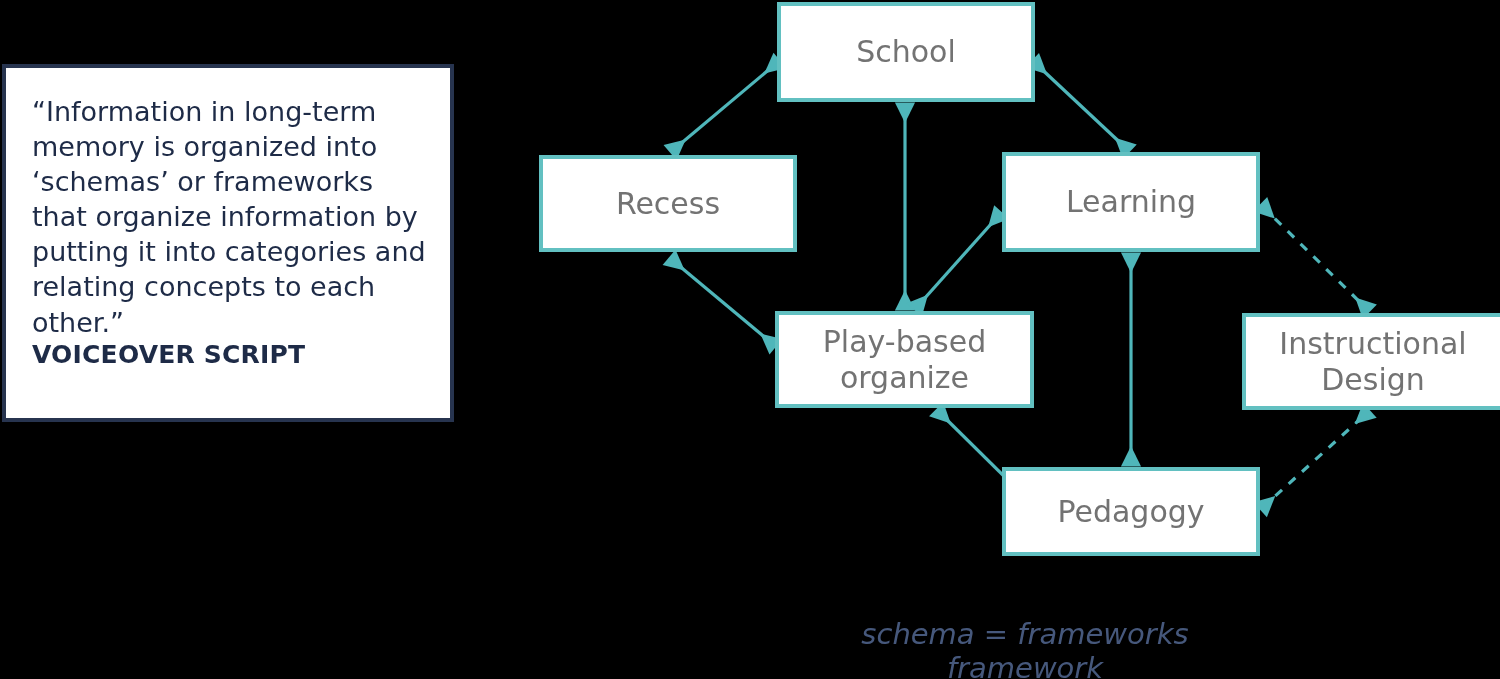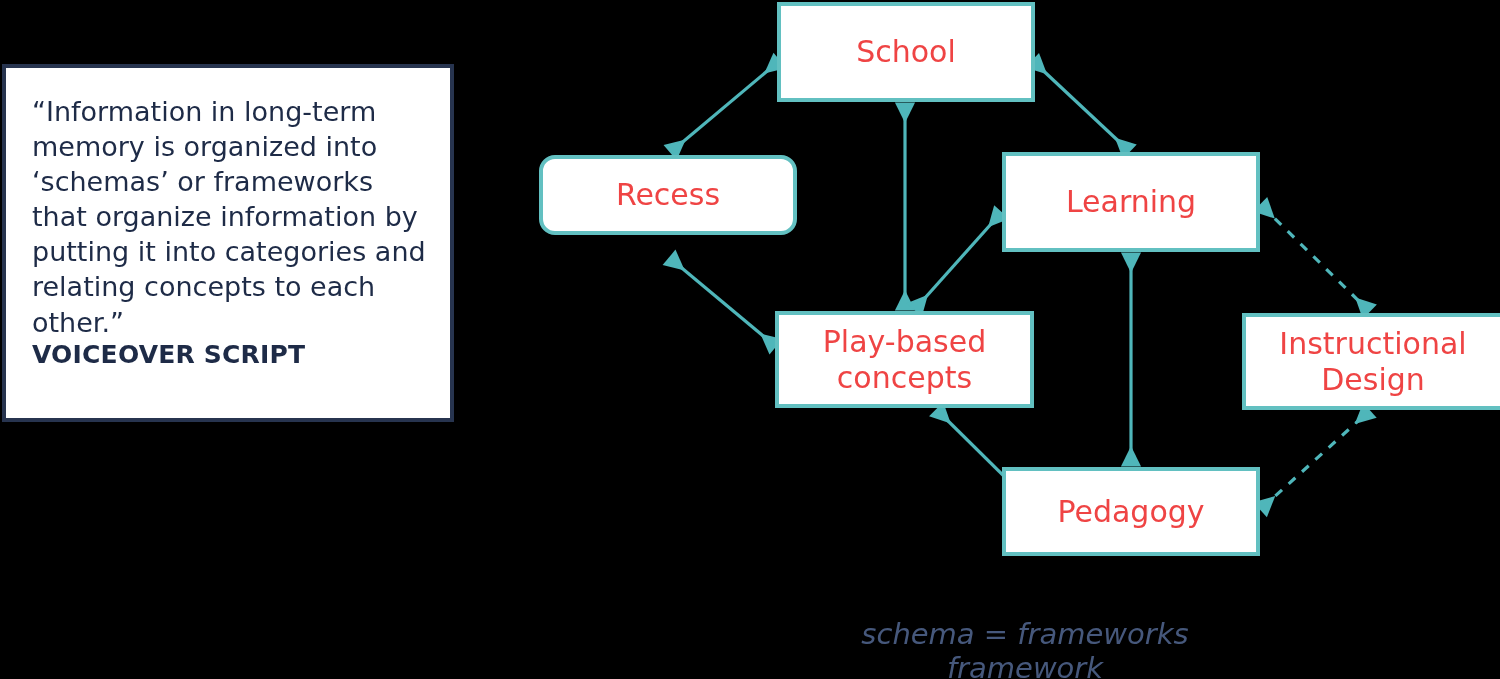--- a/index.html
+++ b/index.html
@@ -66,29 +66,29 @@
     position: absolute;
     background: #FFFFFF;
     border: 4px solid #62C0C1;
     box-sizing: border-box;
     display: flex;
     align-items: center;
     justify-content: center;
     text-align: center;
   }
   .node-label {
-    color: #ef4444;
+    color: #737373;
     font-size: 30px;
     line-height: 1.17;
     white-space: pre-line;
     padding: 0 6px;
   }
 
   #node-school          { left: 777px;  top: 2px;   width: 258px; height: 100px; }
-  #node-recess          { left: 539px;  top: 155px; width: 258px; height: 80px; border-radius: 16px; }
+  #node-recess          { left: 539px;  top: 155px; width: 258px; height: 97px; }
   #node-learning        { left: 1002px; top: 152px; width: 258px; height: 100px; }
   #node-play-based      { left: 775px;  top: 311px; width: 259px; height: 97px;  }
   #node-instructional   { left: 1242px; top: 313px; width: 262px; height: 97px;  }
   #node-pedagogy        { left: 1002px; top: 467px; width: 258px; height: 89px; }
 
   
   #caption {
     position: absolute;
     left: 780px;
     top: 617px;
@@ -147,21 +147,21 @@
   <div class="node" id="node-recess">
     <span class="node-label">Recess</span>
   </div>
 
   <div class="node" id="node-learning">
     <span class="node-label">Learning</span>
   </div>
 
   <div class="node" id="node-play-based">
     <span class="node-label">Play-based
-concepts</span>
+organize</span>
   </div>
 
   <div class="node" id="node-instructional">
     <span class="node-label">Instructional
 Design</span>
   </div>
 
   <div class="node" id="node-pedagogy">
     <span class="node-label">Pedagogy</span>
   </div>

